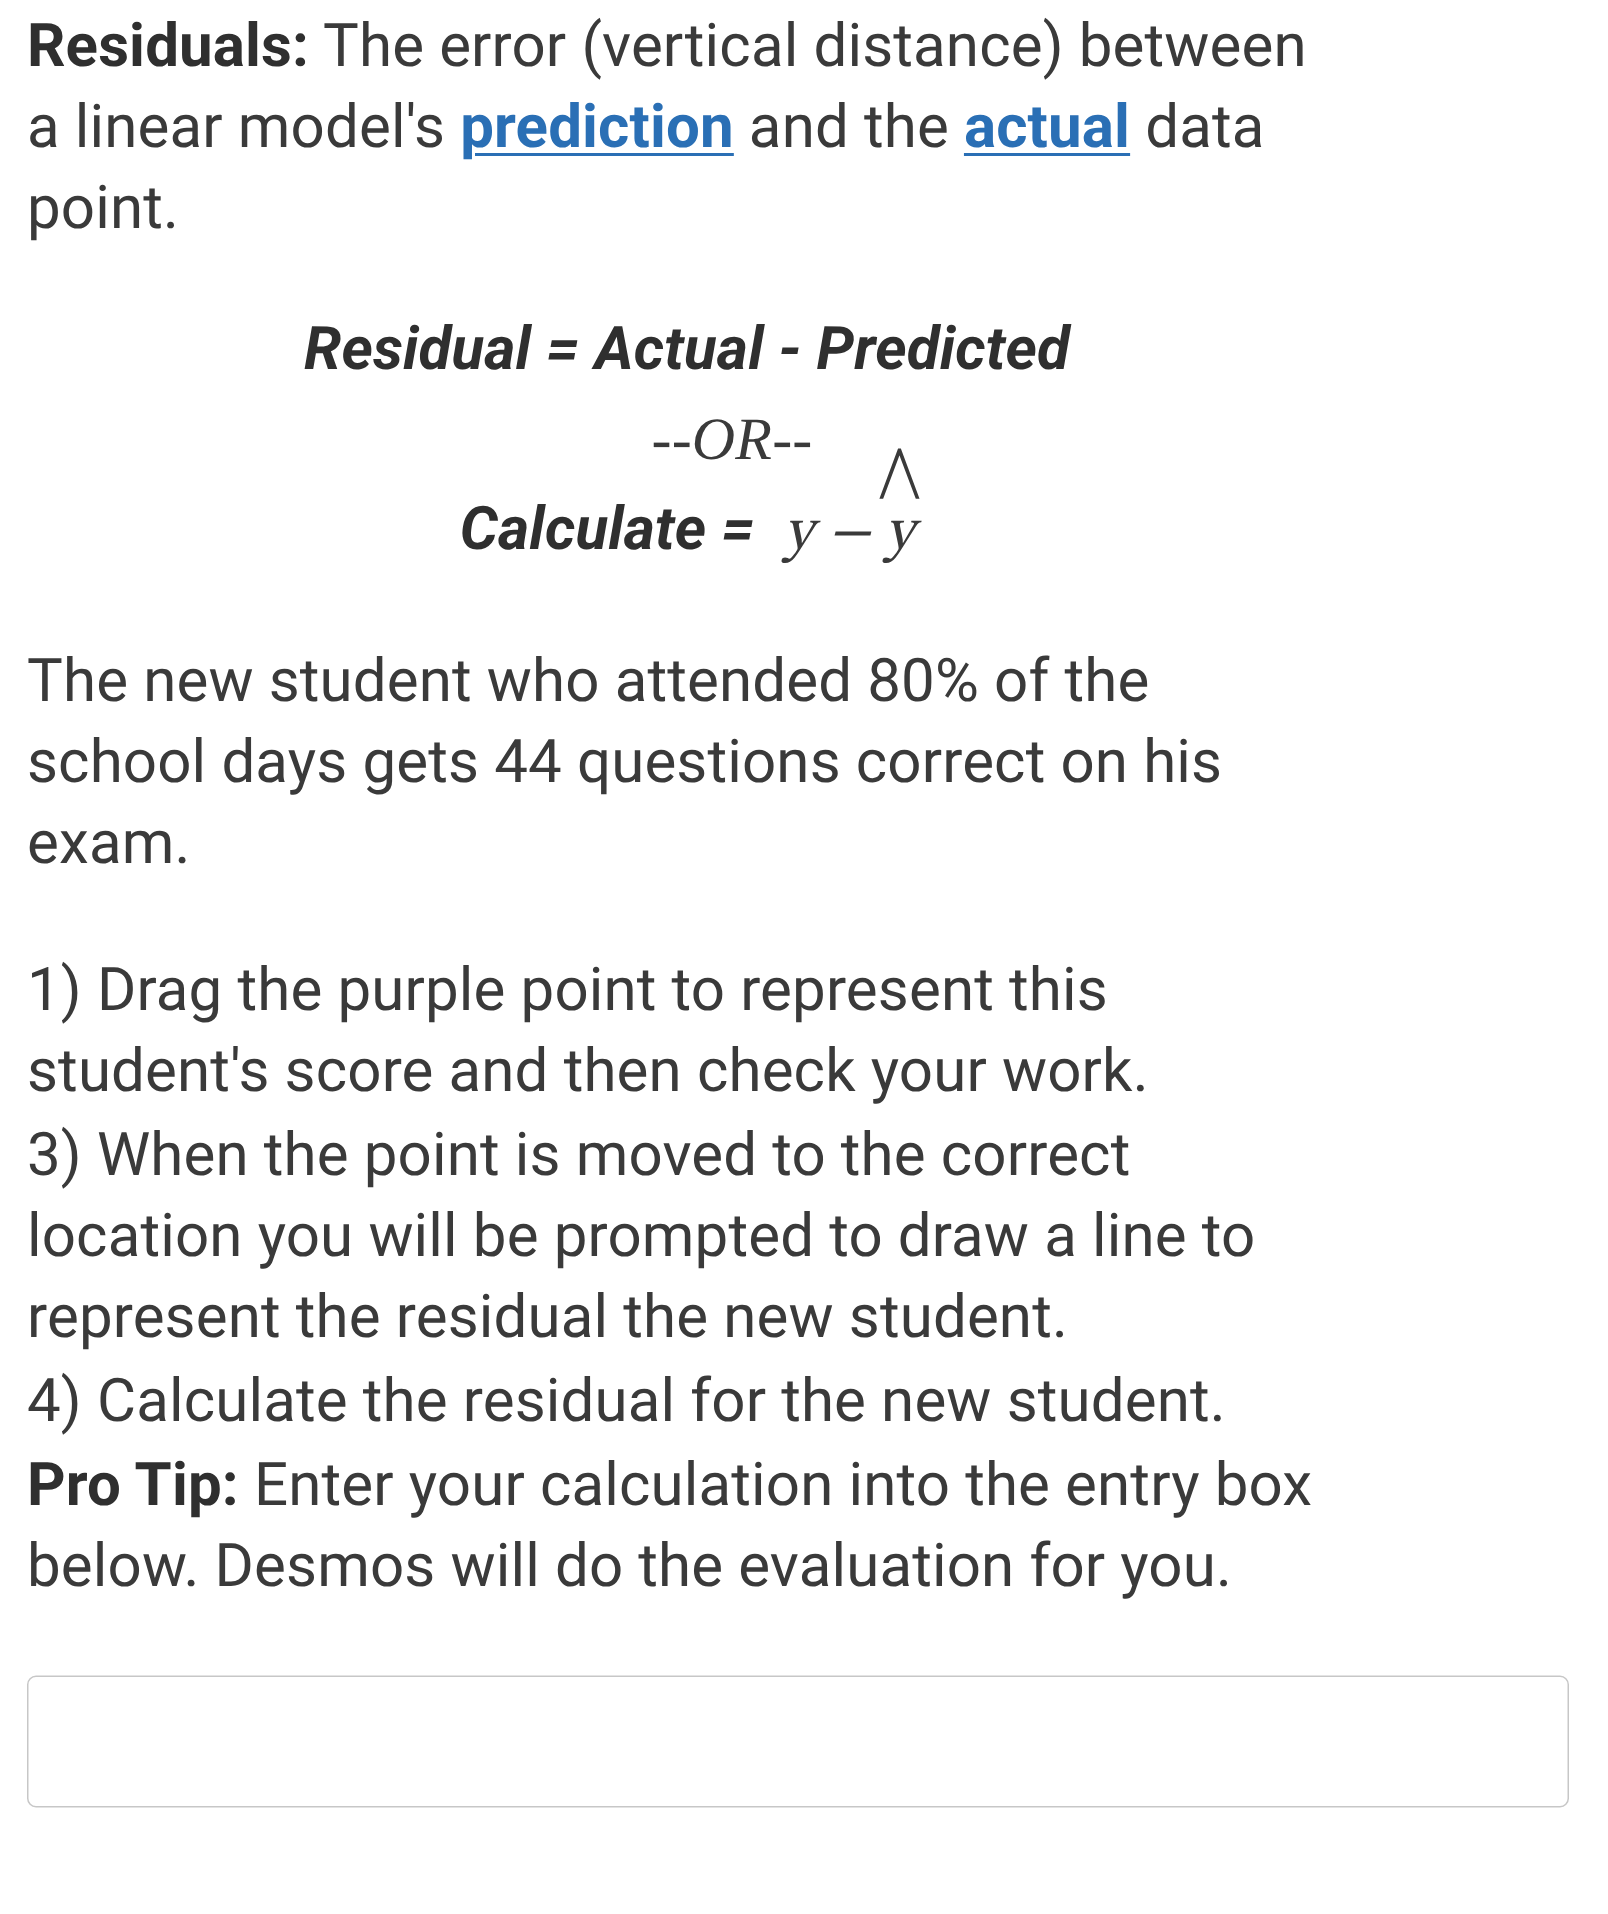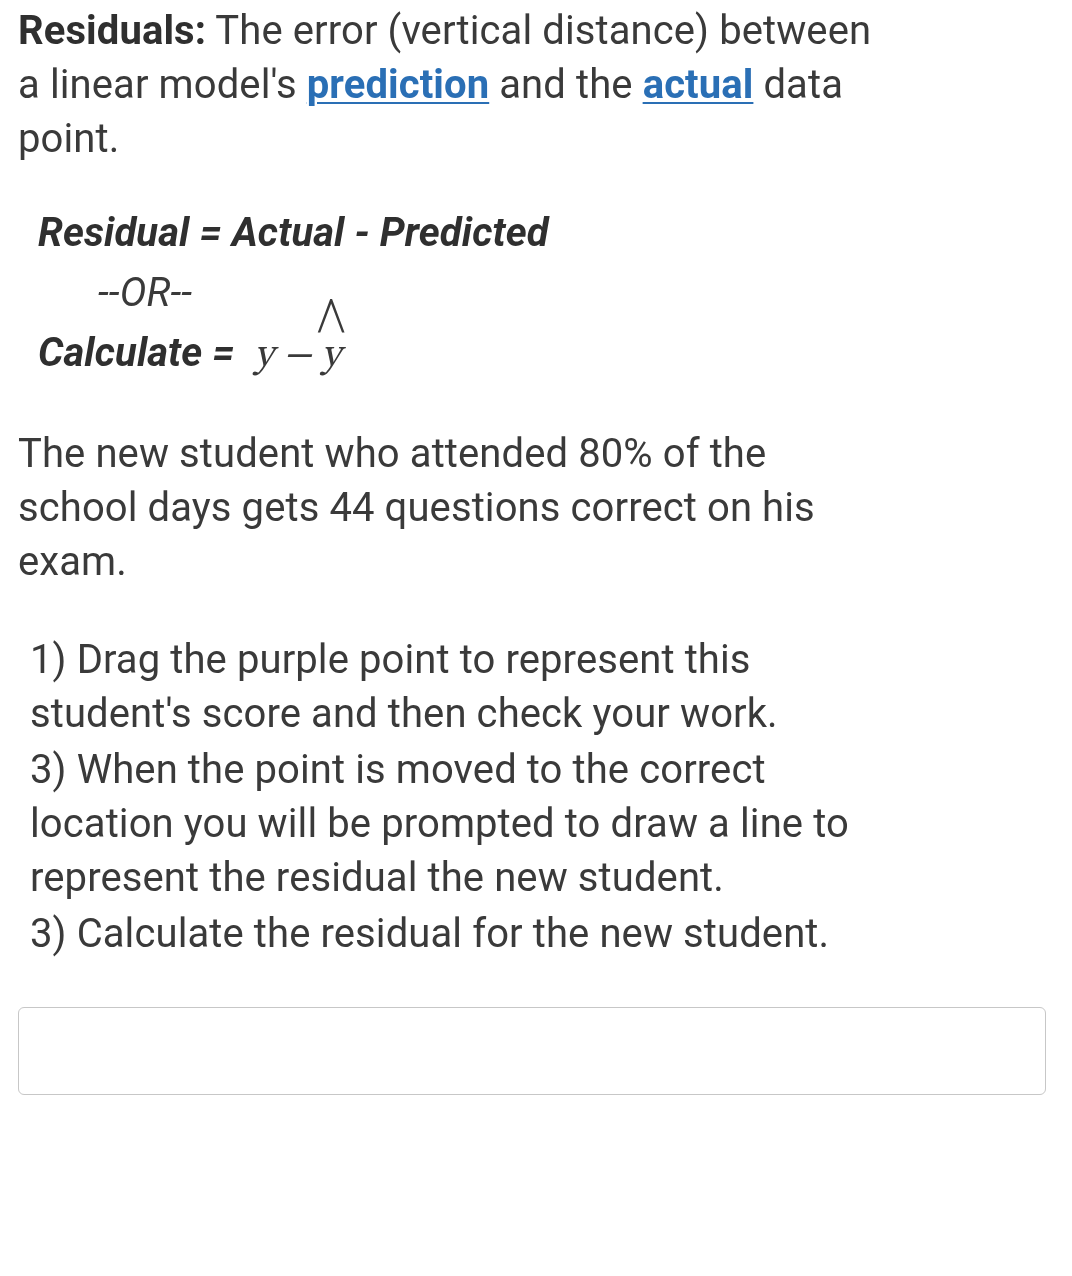--- a/index.html
+++ b/index.html
@@ -30,29 +30,31 @@
     color: #2a6fb5;
     text-decoration: underline;
     text-decoration-thickness: 2px;
     text-underline-offset: 4px;
     font-weight: 700;
   }
   .formula-block {
     margin: 0 0 44px 0;
     padding-left: 20px;
     font-style: italic;
+    text-align: center;
   }
   .formula-line {
     margin: 6px 0;
   }
   .or-line {
     padding-left: 60px;
     font-weight: 400;
     font-style: italic;
     margin: 6px 0 6px 0;
+    font-family: Liberation Serif, serif;
   }
   .math {
     font-family: "Cambria Math", "STIX Two Math", "Latin Modern Math", Georgia, serif;
     font-style: italic;
     font-weight: 400;
   }
   .yhat {
     position: relative;
     display: inline-block;
   }
@@ -65,21 +67,21 @@
     font-size: 0.8em;
     line-height: 0;
   }
   .scenario {
     margin: 12px 0 44px 0;
   }
   .steps {
     margin: 0 0 28px 0;
   }
   .steps p {
-    margin: 0 0 2px 12px;
+    margin: 0 0 2px 0;
   }
   .entry-box {
     margin-top: 18px;
     border: 1px solid #c7c7c7;
     border-radius: 6px;
     height: 88px;
     width: 1028px;
     background: #ffffff;
     padding: 10px 14px;
     font-size: 36px;
@@ -117,19 +119,22 @@
     </div>
   </div>
 
   
   <p class="scenario">The new student who attended 80% of the school days gets 44 questions correct on his exam.</p>
 
   
   <div class="steps">
     <p>1) Drag the purple point to represent this student's score and then check your work.</p>
     <p>3) When the point is moved to the correct location you will be prompted to draw a line to represent the residual the new student.</p>
-    <p>3) Calculate the residual for the new student.</p>
+    <p>4) Calculate the residual for the new student.</p>
+    <p>
+      <span class="bold" style="font-style:normal;">Pro Tip:</span><span>  Enter your calculation into the entry box below.  Desmos will do the evaluation for you.</span>
+    </p>
   </div>
 
   
   <input class="entry-box" type="text" value="" style="">
 
 </div>
 
 </body></html>

